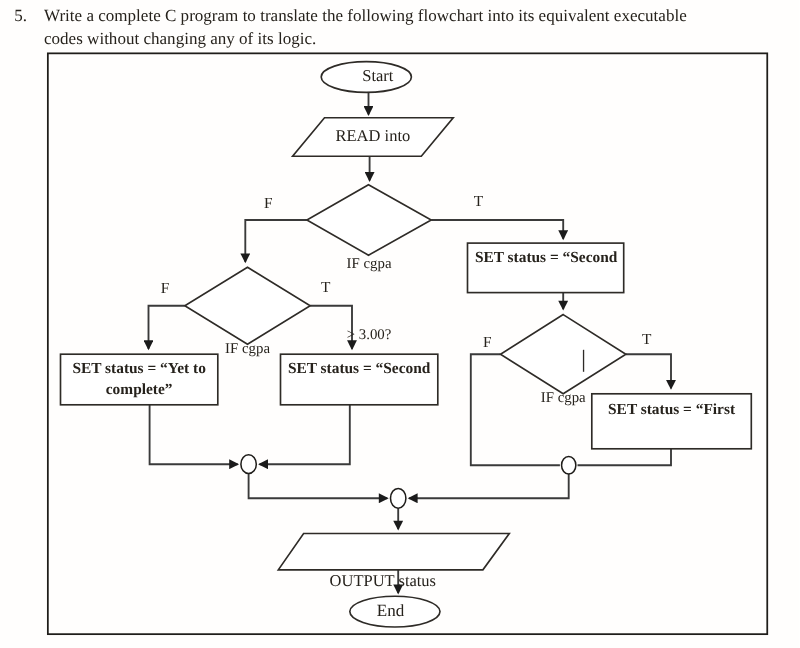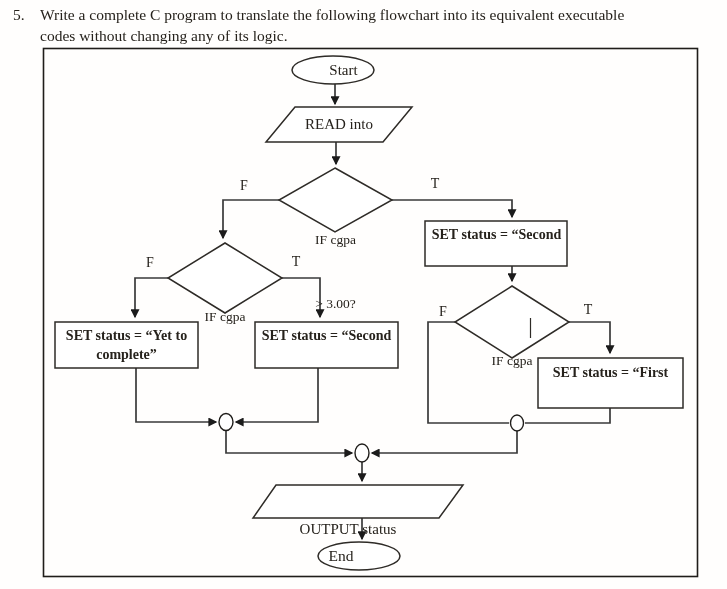--- a/index.html
+++ b/index.html
@@ -18,21 +18,21 @@
   .lbl { position:absolute; text-align:center; line-height:1.2; white-space:nowrap; }
   .ln  { display:block; }
 
   .q-num { left:13px;  top:6px;  font-size:15.5px; text-align:left; }
   .q-l1  { left:40px;  top:6px;  font-size:15.5px; text-align:left; }
   .q-l2  { left:40px;  top:27px; font-size:15.5px; text-align:right; }
 
   .start-lbl { left:292px; top:61px;  width:103px;  font-size:15px; }
   .read-lbl  { left:271px; top:115px; width:136px; font-size:15px; }
   .out-lbl   { left:258px; top:520px; width:180px; font-size:15px; }
-  .end-lbl   { left:300px; top:547px; width:82px;  font-size:15.5px; }
+  .end-lbl   { left:314px; top:547px; width:82px;  font-size:15.5px; }
 
   .dec { font-size:13.5px; }
   .dec .ln { line-height:16px;margin-top:48px; }
   .d1-lbl { left:279px; top:184px; width:113px; }
   .d2-lbl { left:168px; top:261px; width:114px; }
   .d3-lbl { left:455px; top:305px; width:114px; }
 
   .ft { font-size:14px; width:16px; }
   .f1 { left:236px; top:178px; }  .t1 { left:427px; top:176px; }
   .f2 { left:142px; top:255px; }  .t2 { left:288px; top:254px; }

